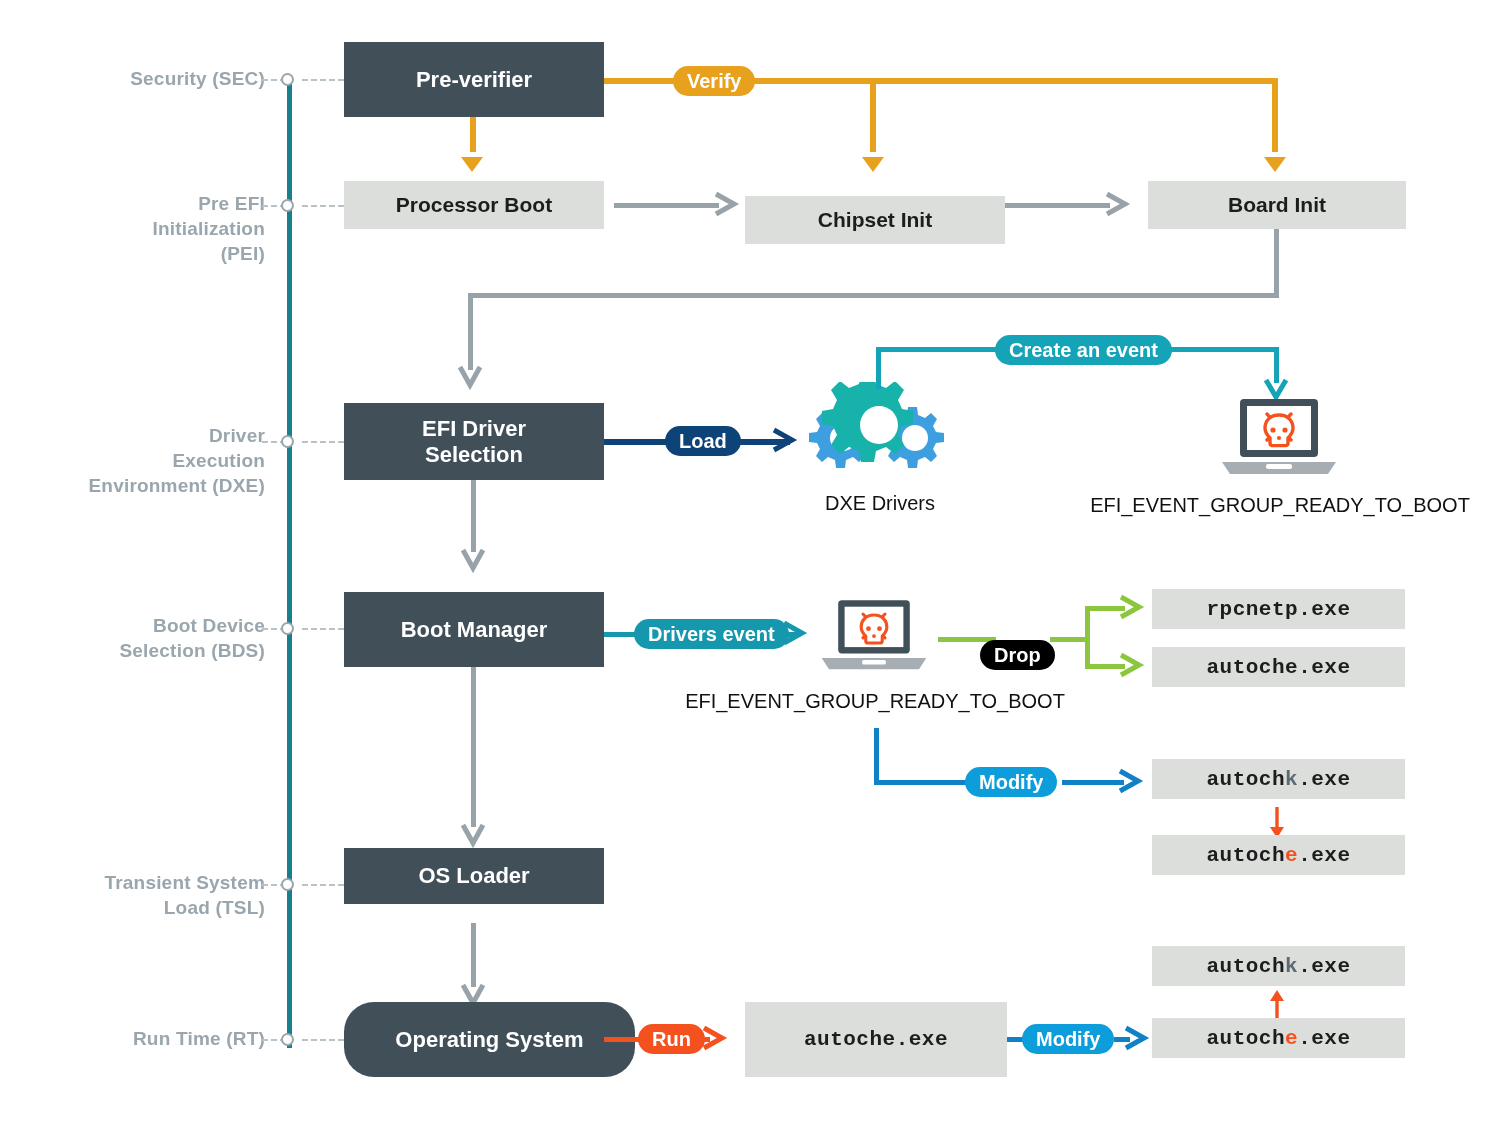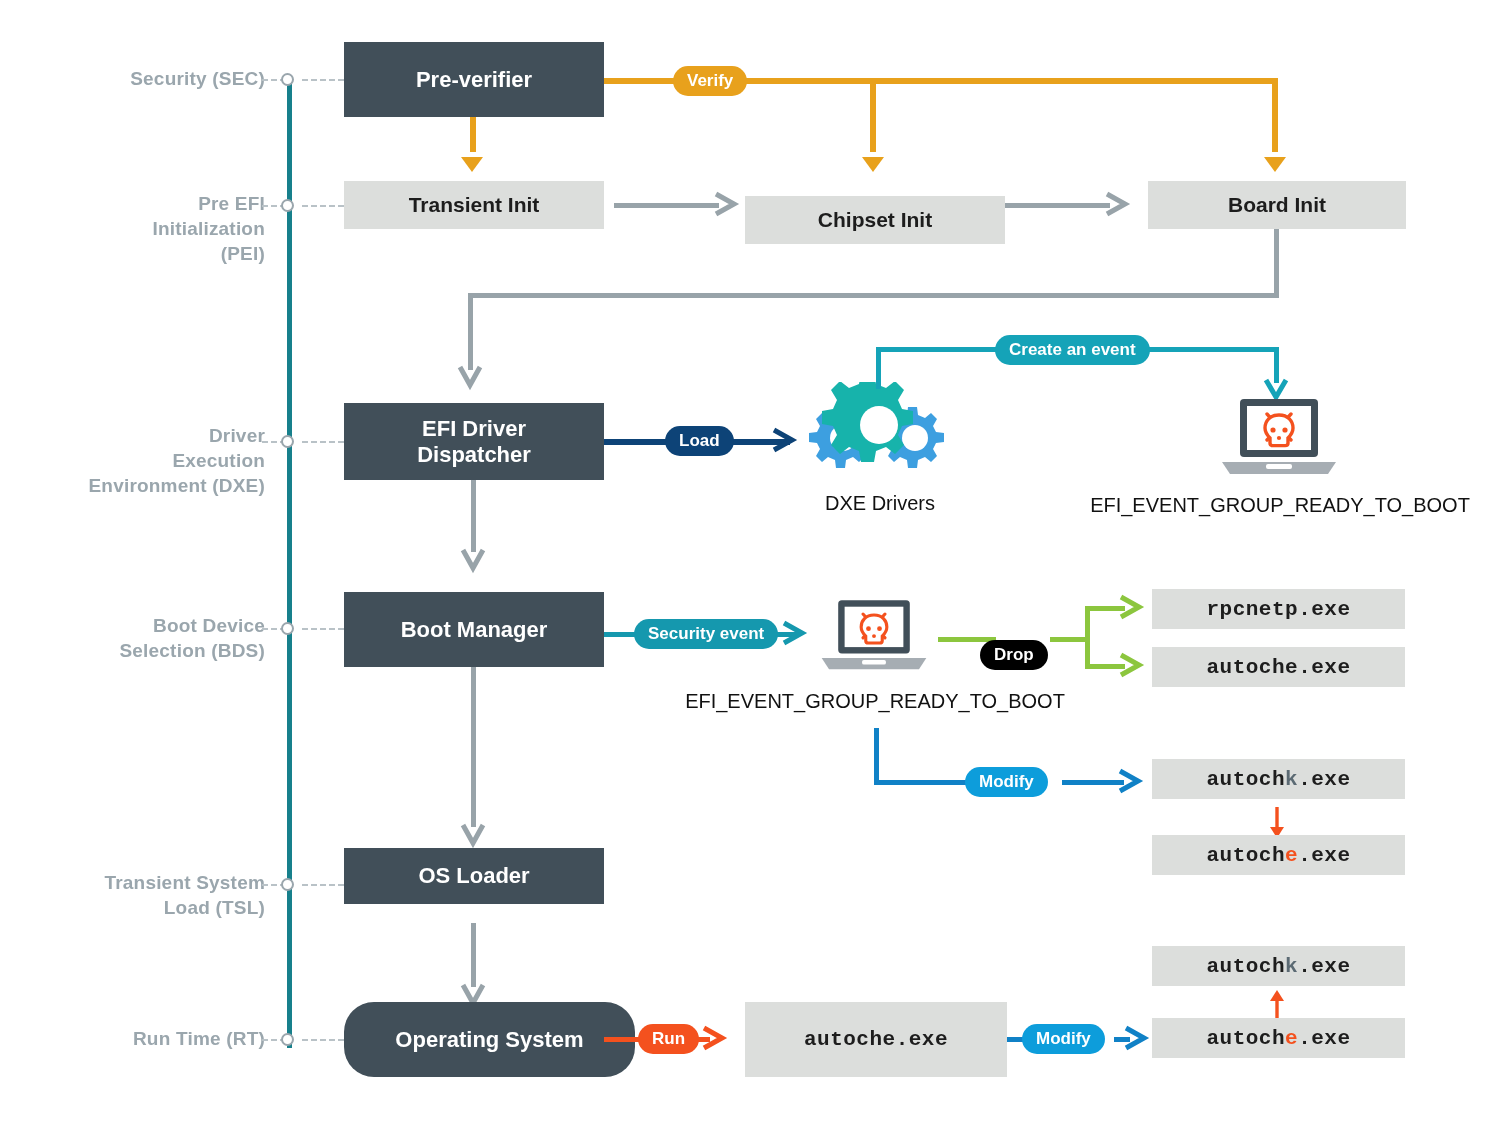--- a/index.html
+++ b/index.html
@@ -33,21 +33,21 @@
     font-family:"Liberation Mono","DejaVu Sans Mono",monospace;letter-spacing:.5px;
   }
   .hl-k{color:#5b6a73;}
   .hl-e{color:#f4511e;}
   .lnh{position:absolute;height:0;}
   .lnv{position:absolute;width:0;}
 
   
   .pill{
     position:absolute;display:flex;align-items:center;justify-content:center;
-    border-radius:999px;color:#ffffff;font-weight:bold;font-size:17px;
+    border-radius:999px;color:#ffffff;font-weight:bold;font-size:20px;
     white-space:nowrap;padding:0 14px;height:30px;box-sizing:border-box;
   }
 
   
   .cap{position:absolute;text-align:center;color:#111;font-weight:normal;font-size:20px;white-space:nowrap;}
 </style>
 </head>
 <body>
 
 <div id="stage">
@@ -104,42 +104,42 @@
       <path d="M14 26 L3 11 L25 11 Z" fill="#e8a11c"></path>
     </svg>
 
   <div class="lnv" style="left:1272px;top:78px;height:74px;border-left:6px solid #e8a11c;"></div>
   <svg class="ab" style="left:1261px;top:146px;" width="28" height="28" viewBox="0 0 28 28">
       <path d="M14 26 L3 11 L25 11 Z" fill="#e8a11c"></path>
     </svg>
 
   <div class="pill" style="left:673px;top:66px;background:#e8a11c;">Verify</div>
 
-  <div class="box gray" style="left:344px;top:181px;width:260px;height:48px;">Transient Init</div>
+  <div class="box gray" style="left:344px;top:181px;width:260px;height:48px;">Processor Boot</div>
   <div class="box gray" style="left:745px;top:196px;width:260px;height:48px;">Chipset Init</div>
   <div class="box gray" style="left:1148px;top:181px;width:258px;height:48px;">Board Init</div>
 
   <div class="lnh" style="left:614px;top:203px;width:105px;border-top:5px solid #98a3a9;"></div>
   <svg class="ab" style="left:712px;top:191px;" width="30" height="26" viewBox="0 0 30 26">
       <path d="M4 3 L22 13 L4 23" fill="none" stroke="#98a3a9" stroke-width="5" stroke-linecap="butt"></path>
     </svg>
   <div class="lnh" style="left:1005px;top:203px;width:105px;border-top:5px solid #98a3a9;"></div>
   <svg class="ab" style="left:1103px;top:191px;" width="30" height="26" viewBox="0 0 30 26">
       <path d="M4 3 L22 13 L4 23" fill="none" stroke="#98a3a9" stroke-width="5" stroke-linecap="butt"></path>
     </svg>
 
   <div class="lnv" style="left:1274px;top:229px;height:66px;border-left:5px solid #98a3a9;"></div>
   <div class="lnh" style="left:468px;top:293px;width:811px;border-top:5px solid #98a3a9;"></div>
   <div class="lnv" style="left:468px;top:293px;height:77px;border-left:5px solid #98a3a9;"></div>
   <svg class="ab" style="left:457px;top:363px;" width="26" height="28" viewBox="0 0 26 28">
       <path d="M3 4 L13 22 L23 4" fill="none" stroke="#98a3a9" stroke-width="5"></path>
     </svg>
 
   <div class="box dark" style="left:344px;top:403px;width:260px;height:77px;white-space:pre-line;">EFI Driver
-Dispatcher</div>
+Selection</div>
 
   <div class="lnh" style="left:604px;top:439px;width:186px;border-top:6px solid #0d4377;"></div>
   <svg class="ab" style="left:770px;top:427px;" width="30" height="26" viewBox="0 0 30 26">
       <path d="M4 3 L22 13 L4 23" fill="none" stroke="#0d4377" stroke-width="5"></path>
     </svg>
   <div class="pill" style="left:665px;top:426px;background:#0d4377;">Load</div>
 
   <svg class="ab" style="left:798px;top:382px;" width="165" height="105" viewBox="0 0 165 105">
     <g fill="#3d9fe0">
       <path d="M48 33 l7 3 6-5 6 6 -4 7 3 6 8 1 0 9 -8 1 -3 6 4 7 -6 6 -6-5 -7 3 -1 8 -9 0 -1-8 -7-3 -6 5 -6-6 4-7 -3-6 -8-1 0-9 8-1 3-6 -4-7 6-6 6 5 7-3 1-8 9 0z"></path>
@@ -184,21 +184,21 @@
   <svg class="ab" style="left:460px;top:546px;" width="26" height="28" viewBox="0 0 26 28">
       <path d="M3 4 L13 22 L23 4" fill="none" stroke="#98a3a9" stroke-width="5"></path>
     </svg>
 
   <div class="box dark" style="left:344px;top:592px;width:260px;height:75px;">Boot Manager</div>
 
   <div class="lnh" style="left:604px;top:632px;width:196px;border-top:5px solid #1598ae;"></div>
   <svg class="ab" style="left:780px;top:620px;" width="30" height="26" viewBox="0 0 30 26">
       <path d="M4 3 L22 13 L4 23" fill="none" stroke="#1598ae" stroke-width="5"></path>
     </svg>
-  <div class="pill" style="left:634px;top:619px;background:#1598ae;">Security event</div>
+  <div class="pill" style="left:634px;top:619px;background:#1598ae;">Drivers event</div>
 
   <svg class="ab" style="left:818px;top:597px;" width="112" height="80" viewBox="0 0 122 86">
     <rect x="22" y="3" width="78" height="58" rx="4" fill="#414f59"></rect>
     <rect x="29" y="10" width="64" height="44" fill="#ffffff"></rect>
     <path d="M4 66 L118 66 L110 78 L12 78 Z" fill="#a6adb3"></path>
     <rect x="48" y="68" width="26" height="5" rx="2" fill="#ffffff"></rect>
     <g stroke="#f4511e" stroke-width="3.4" fill="none" stroke-linecap="round">
       <line x1="49" y1="18" x2="73" y2="44"></line>
       <line x1="73" y1="18" x2="49" y2="44"></line>
     </g>

